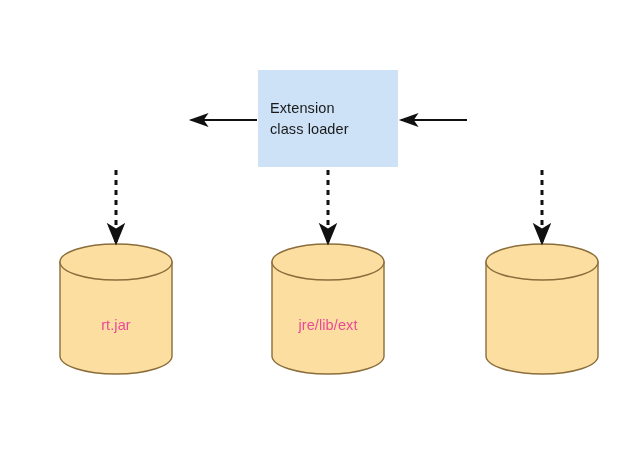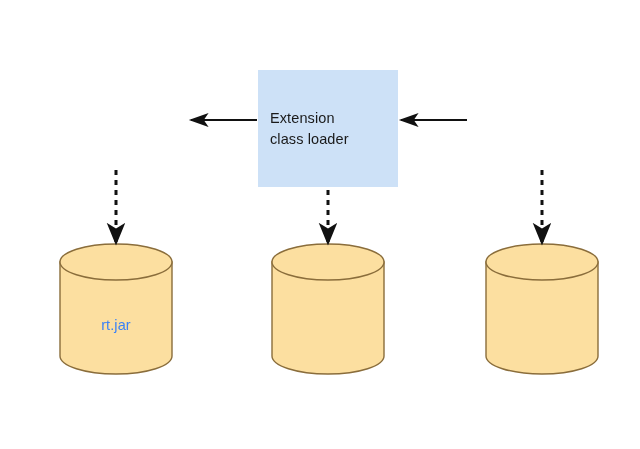--- a/index.html
+++ b/index.html
@@ -42,30 +42,30 @@
     left: 12px;
     top: 50%;
     transform: translateY(-50%);
     font-size: 14.5px;
     line-height: 21px;
     color: #1a1a1a;
     white-space: pre-line;
     letter-spacing: 0.1px;
   }
   #box-bootstrap { left: 45px;  top: 70px; width: 143px; height: 97px; }
-  #box-extension { left: 258px; top: 70px; width: 140px; height: 117px; }
+  #box-extension { left: 258px; top: 70px; width: 140px; height: 97px; }
   #box-system    { left: 468px; top: 70px; width: 142px; height: 97px; }
 
   
   .cyl-label {
     position: absolute;
     width: 130px;
     text-align: center;
     font-size: 14.5px;
-    color: #3b82f6;
+    color: #ec4899;
     letter-spacing: 0.1px;
   }
   #label-rtjar   { left: 51px;  top: 317px; }
   #label-jrelib  { left: 263px; top: 317px; }
   #label-cpath   { left: 477px; top: 317px; }
 </style>
 </head>
 <body>
 
 <div id="canvas">
@@ -107,14 +107,15 @@
   </svg>
 
 
   <div class="loader-box" id="box-extension">
     <div class="loader-box-label">Extension
 class loader</div>
   </div>
 
 
   <div class="cyl-label" id="label-rtjar">rt.jar</div>
+  <div class="cyl-label" id="label-jrelib">jre/lib/ext</div>
 
 </div>
 
 </body></html>

